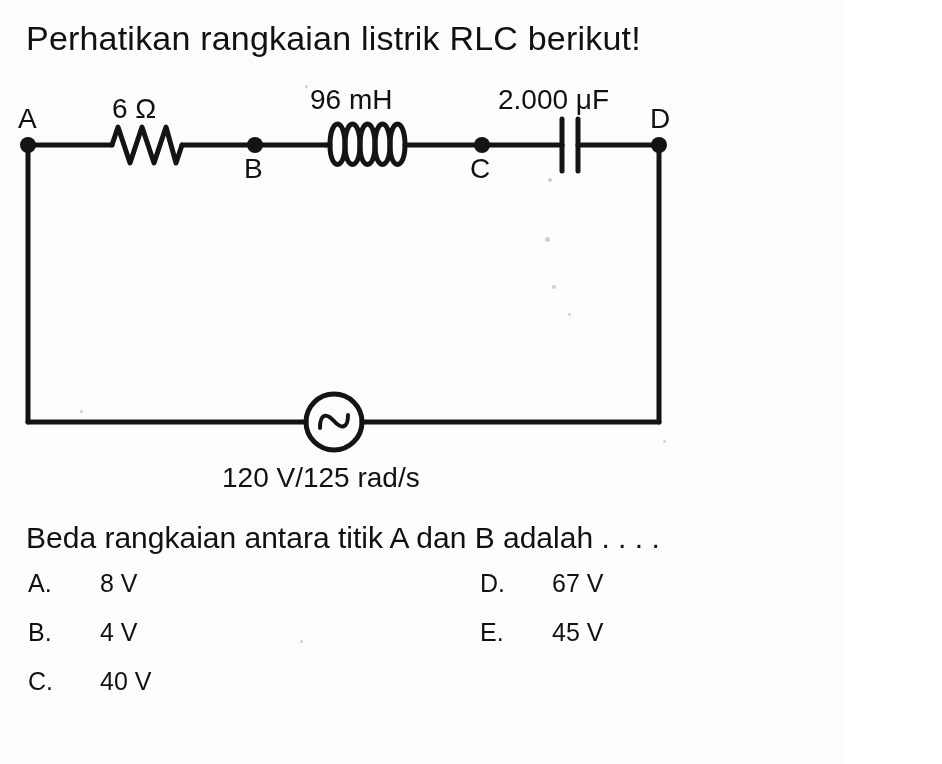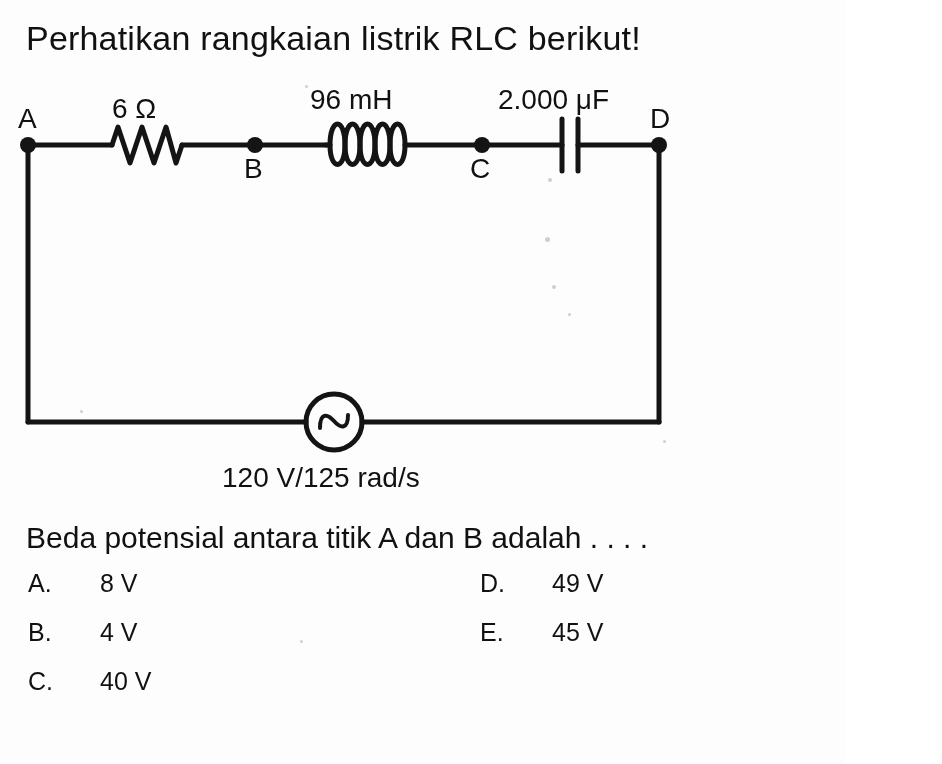--- a/index.html
+++ b/index.html
@@ -154,38 +154,38 @@
 
       <g fill="#111111" stroke="none" font-family="Liberation Sans, sans-serif" font-size="28">
         <text x="112" y="43">6 Ω</text>
         <text x="310" y="34">96 mH</text>
         <text x="498" y="34">2.000 μF</text>
         <text x="222" y="412">120 V/125 rad/s</text>
       </g>
     </svg>
   </div>
 
-  <div class="question">Beda potensial antara titik A dan B adalah . . . .</div>
+  <div class="question">Beda rangkaian antara titik A dan B adalah . . . .</div>
 
   <div class="options">
 
     <div class="opt col-left row0">
       <span class="key">A.</span><span class="val">8 V</span>
     </div>
 
     <div class="opt col-left row1">
       <span class="key">B.</span><span class="val">4 V</span>
     </div>
 
     <div class="opt col-left row2">
       <span class="key">C.</span><span class="val">40 V</span>
     </div>
 
     <div class="opt col-right row0">
-      <span class="key">D.</span><span class="val">49 V</span>
+      <span class="key">D.</span><span class="val">67 V</span>
     </div>
 
     <div class="opt col-right row1">
       <span class="key">E.</span><span class="val">45 V</span>
     </div>
 
   </div>
 
   <div class="speck" style="left:305px;top:85px;width:3px;height:3px;"></div>
   <div class="speck" style="left:548px;top:178px;width:4px;height:4px;"></div>

